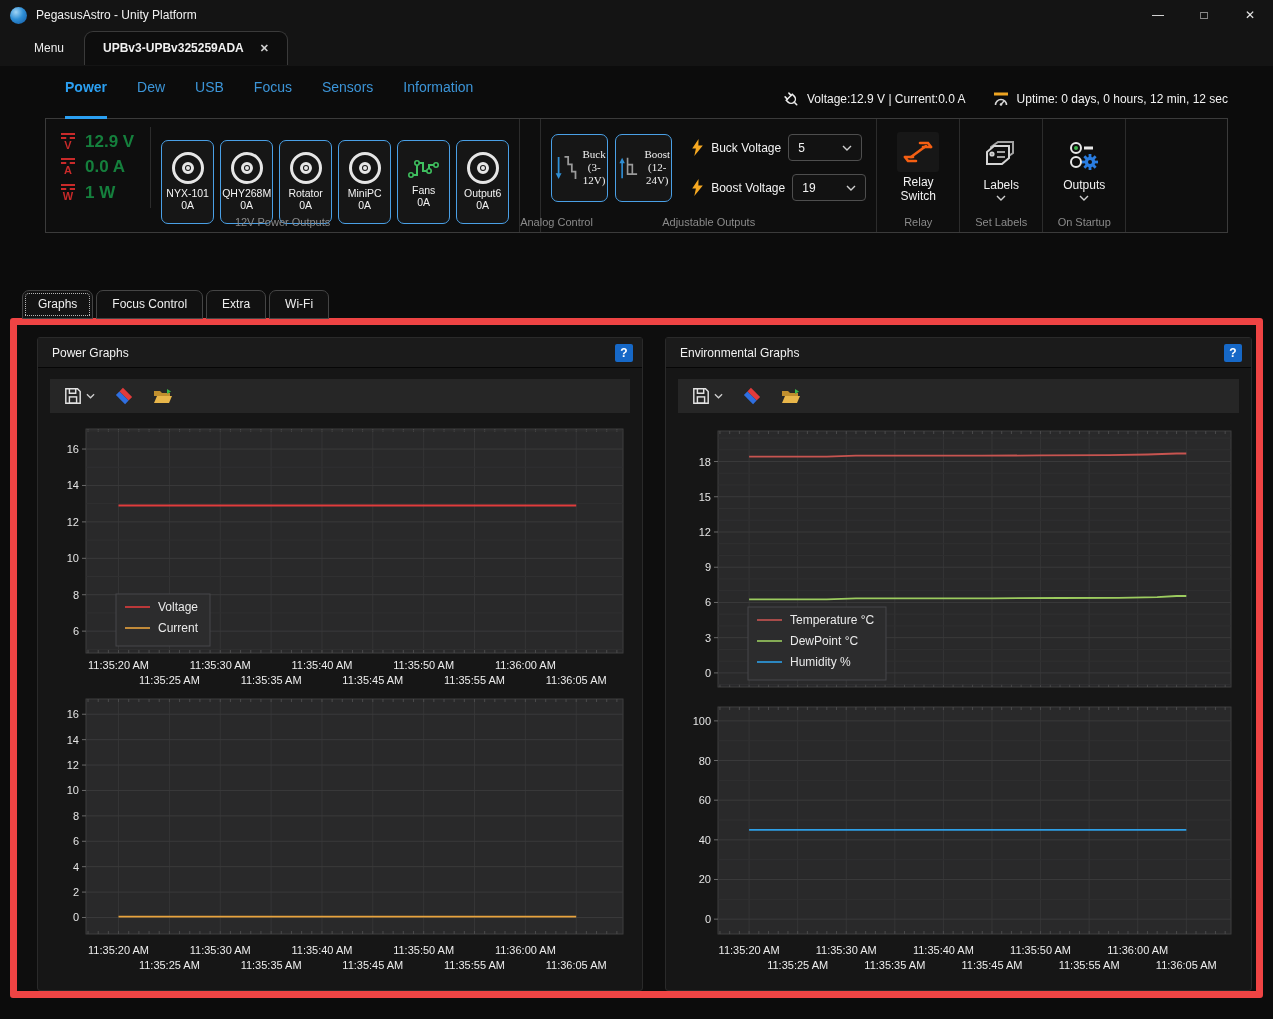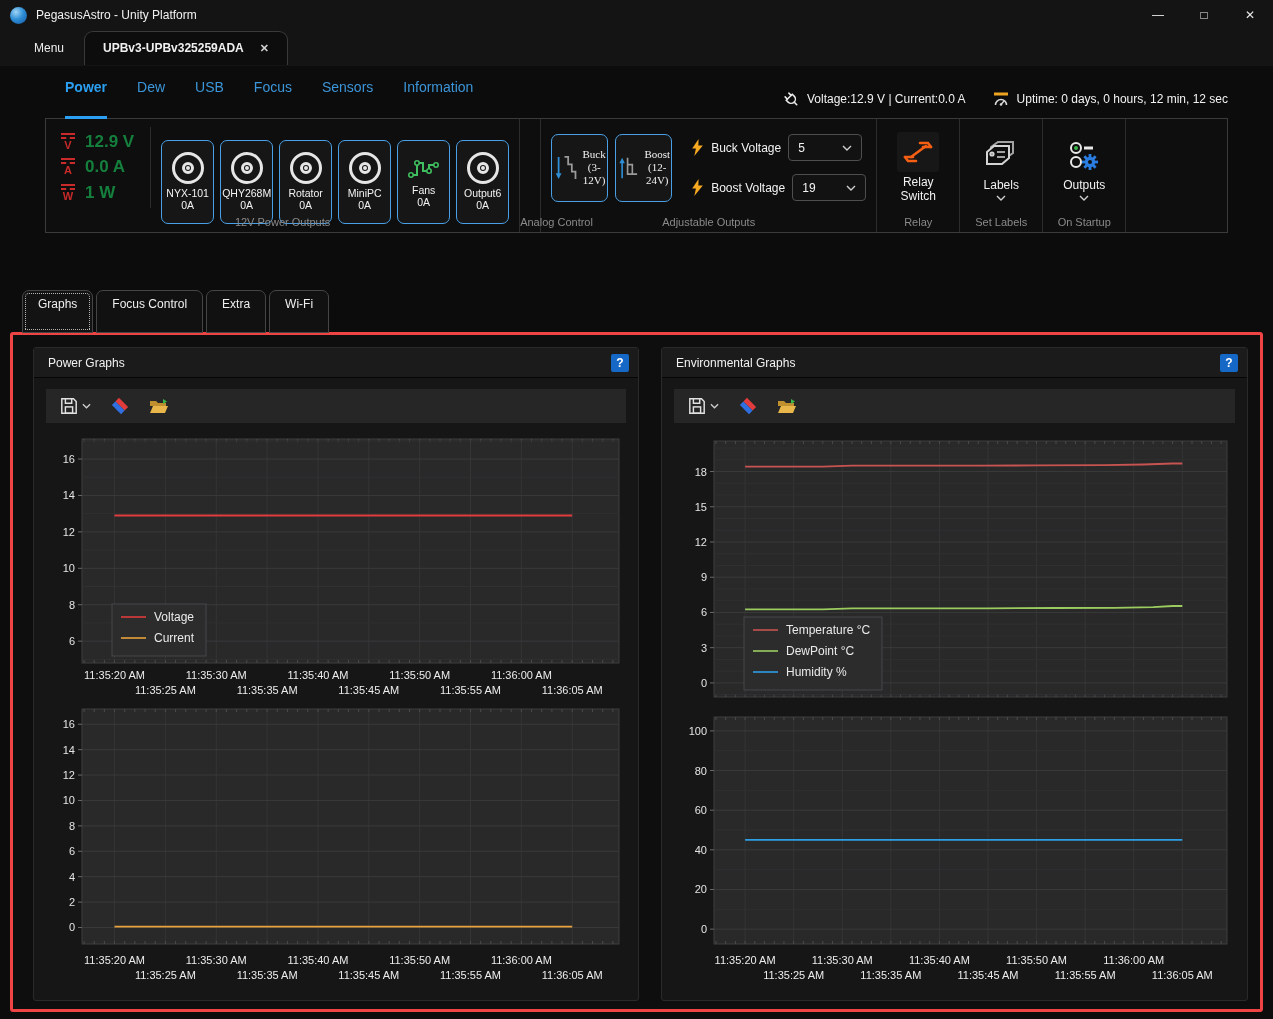--- a/index.html
+++ b/index.html
@@ -62,25 +62,25 @@
   .adj-row { display:flex; align-items:center; gap:7px; }
   .adj-row .lbl { font-size:12px; color:#f2f2f2; }
   .selectbox { width:74px; height:27px; background:#121212; border:1px solid #4e4e4e; border-radius:4px;
                display:flex; align-items:center; justify-content:space-between; padding:0 9px; font-size:12px; color:#f2f2f2; }
 
   .iconbox { width:42px; height:40px; display:flex; align-items:center; justify-content:center; background:#171717; border-radius:3px; }
   .iconbox.bare { background:transparent; }
 
   
   .ltabs { display:flex; margin:57px 0 0 22px; position:relative; z-index:2; }
-  .ltab { padding:6px 15px 21px 15px; font-size:12px; color:#efefef; background:#111111; border:1px solid #454545;
+  .ltab { padding:6px 15px 7px 15px; font-size:12px; color:#efefef; background:#111111; border:1px solid #454545;
           border-radius:7px 7px 0 0; margin-right:3px; margin-bottom:-1px; }
   .ltab.active { outline:1px dotted #b5b5b5; outline-offset:-4px; background:#131313; }
 
-  .tab-frame { margin:0 10px; border:3px solid #ef4444; border-radius:3px; height:680px; padding:12px 20px; display:flex; gap:22px; background:#0e0e0e; position:relative; z-index:1; }
+  .tab-frame { margin:0 10px; border:7px solid #ef4444; border-radius:3px; height:680px; padding:12px 20px; display:flex; gap:22px; background:#0e0e0e; position:relative; z-index:1; }
 
   .gpanel { border:1px solid #2a2a2a; border-radius:3px; background:#161616; height:654px; display:flex; flex-direction:column; }
   .gpanel.power { width:606px; }
   .gpanel.env { flex:1; }
   .gpanel-header { height:30px; display:flex; align-items:center; padding:0 9px 0 14px; font-size:12px; color:#f2f2f2; border-bottom:1px solid #060606; background:#1b1b1b; }
   .help-btn { margin-left:auto; width:18px; height:18px; background:#1668c7; border-radius:2px; color:#fff; font-size:12px; font-weight:bold; display:flex; align-items:center; justify-content:center; }
   .gtoolbar { margin:11px 12px 8px 12px; height:34px; background:#262626; display:flex; align-items:center; gap:20px; padding:0 14px; }
   .tool { display:flex; align-items:center; gap:4px; }
   .charts { padding:0 12px 12px 12px; display:flex; flex-direction:column; }
   svg { font-family:"Liberation Sans",sans-serif; display:block; }

